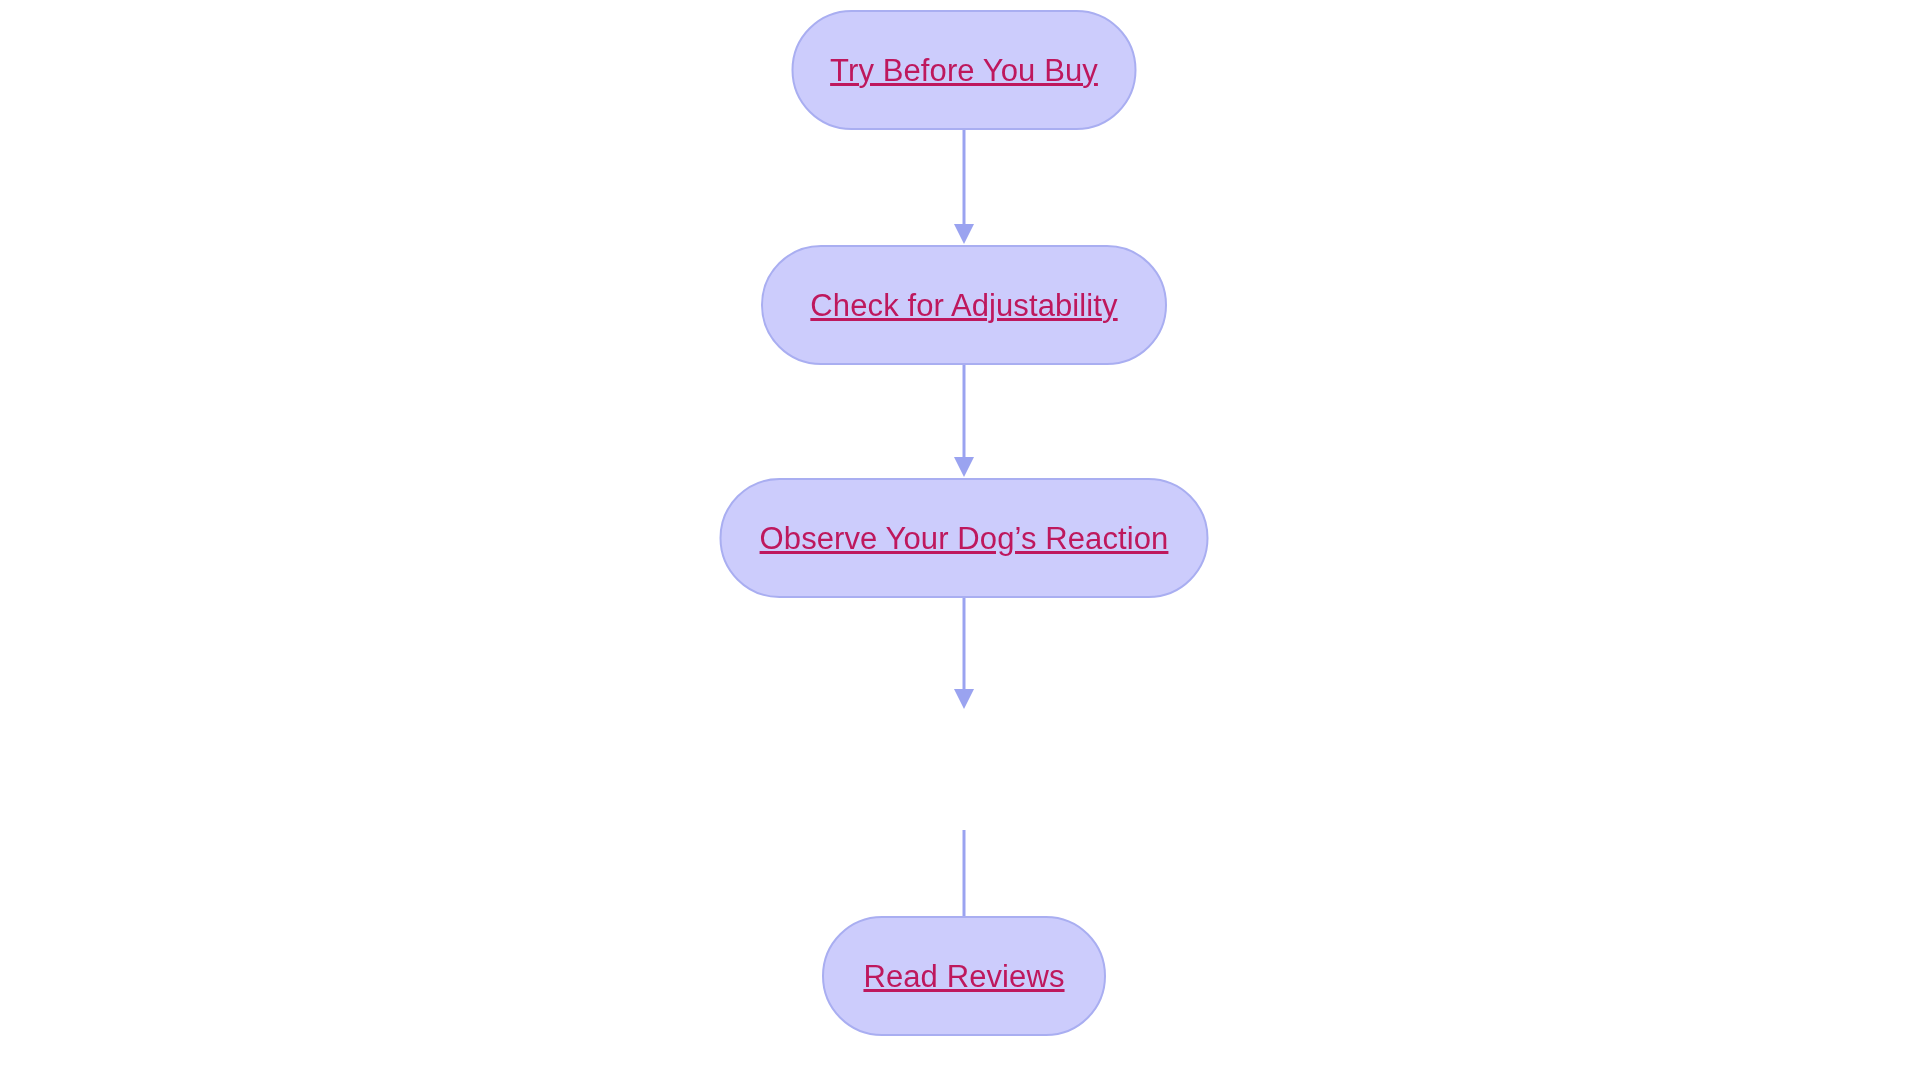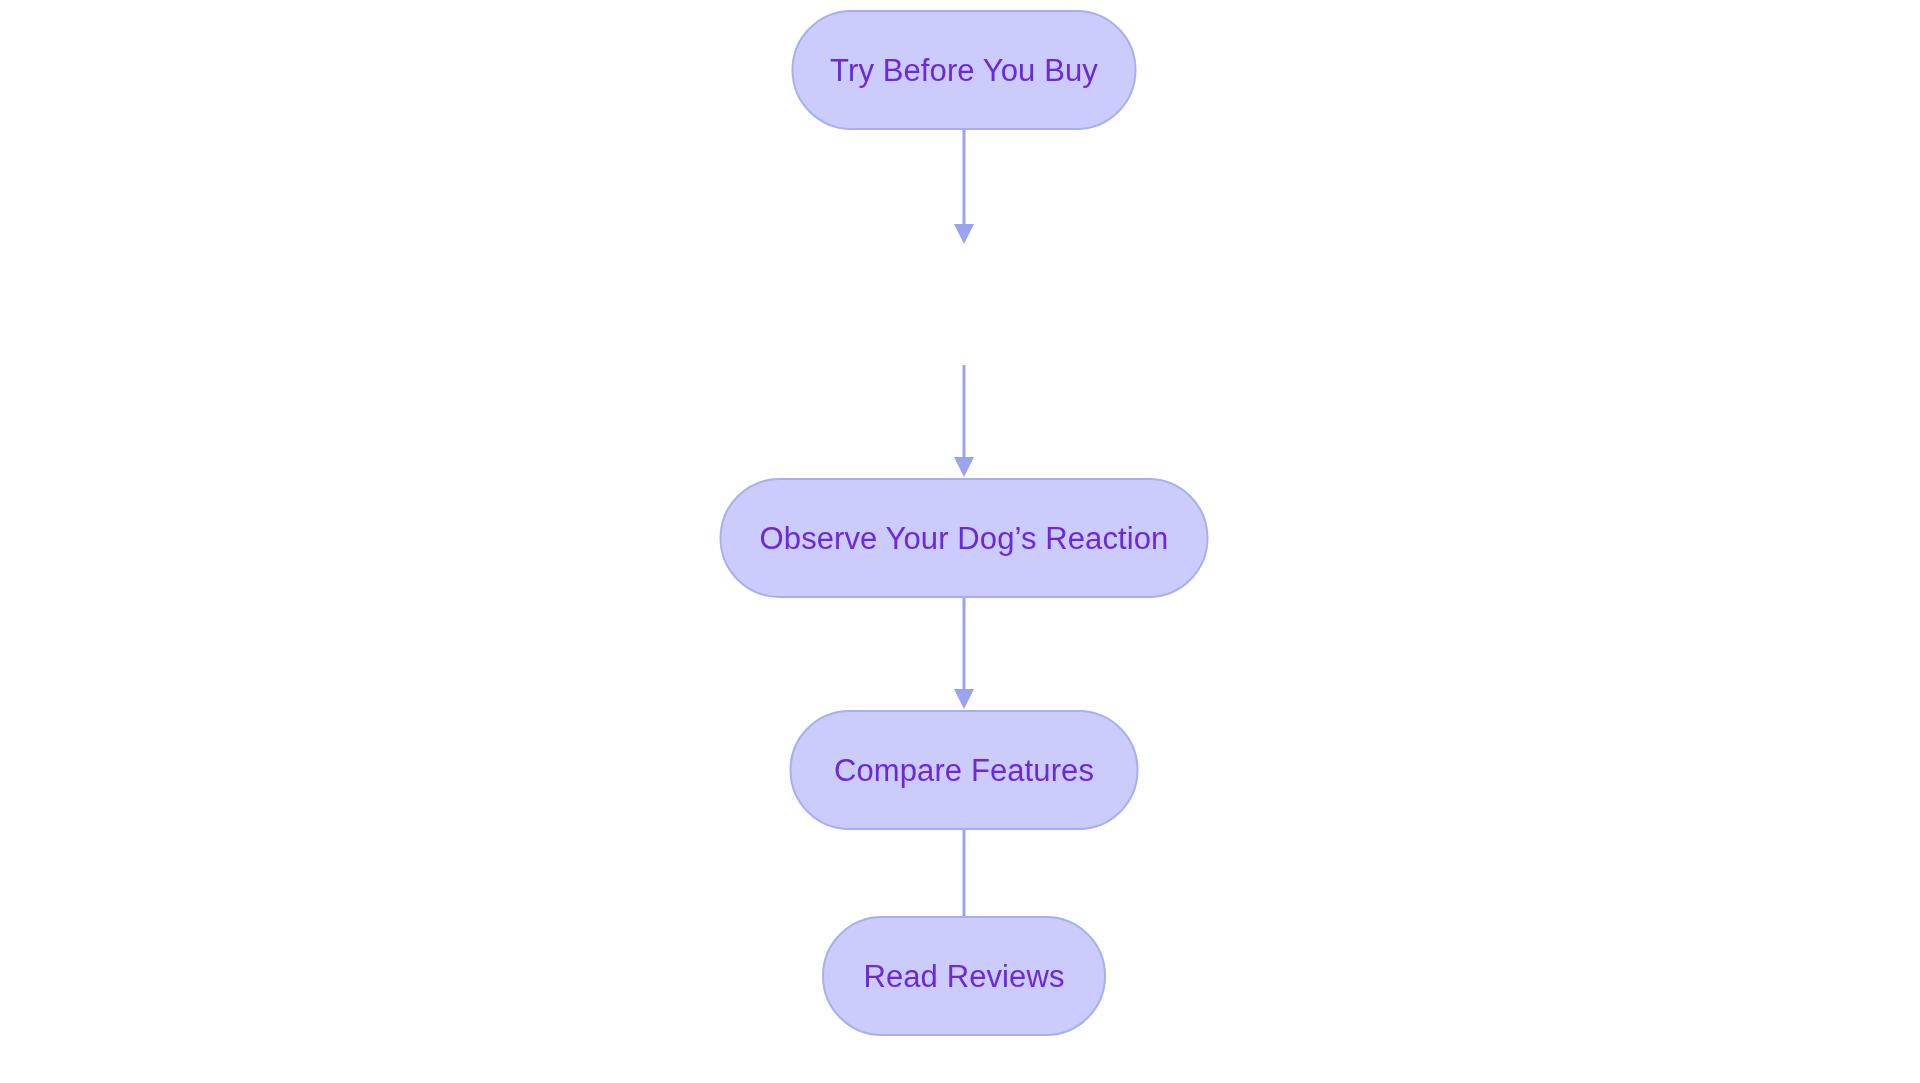--- a/index.html
+++ b/index.html
@@ -30,27 +30,28 @@
     border-radius: 60px;
     background: #ccccfc;
     border: 2px solid #a9aef1;
     display: flex;
     align-items: center;
     justify-content: center;
     transform: translateX(-50%);
     left: 964px;
   }
   .flow-node-label {
-    color: #6d28d9;
+    color: #be185d;
     font-size: 31px;
     font-weight: 400;
     line-height: 1;
     letter-spacing: 0.1px;
     white-space: nowrap;
     user-select: none;
+    text-decoration: underline;
   }
 
   .node-0 { top: 10px;  width: 345px; }
   .node-1 { top: 245px; width: 406px; }
   .node-2 { top: 478px; width: 489px; justify-content: center; }
   .node-3 { top: 710px; width: 349px; }
   .node-4 { top: 916px; width: 284px; }
 
   
   .flow-arrow {
@@ -76,42 +77,42 @@
     <span class="flow-node-label">Try Before You Buy</span>
   </div>
 
   <div class="flow-arrow arrow-0">
     <svg width="40" height="115" viewBox="0 0 40 115" xmlns="http://www.w3.org/2000/svg" aria-hidden="true">
       <line x1="20" y1="0" x2="20" y2="95" stroke="#9aa3f0" stroke-width="3"></line>
       <polygon points="20,114 10,94 30,94" fill="#9aa3f0"></polygon>
     </svg>
   </div>
 
+  <div class="flow-node node-1">
+    <span class="flow-node-label">Check for Adjustability</span>
+  </div>
 
   <div class="flow-arrow arrow-1">
     <svg width="40" height="113" viewBox="0 0 40 113" xmlns="http://www.w3.org/2000/svg" aria-hidden="true">
       <line x1="20" y1="0" x2="20" y2="93" stroke="#9aa3f0" stroke-width="3"></line>
       <polygon points="20,112 10,92 30,92" fill="#9aa3f0"></polygon>
     </svg>
   </div>
 
   <div class="flow-node node-2">
     <span class="flow-node-label">Observe Your Dog’s Reaction</span>
   </div>
 
   <div class="flow-arrow arrow-2">
     <svg width="40" height="112" viewBox="0 0 40 112" xmlns="http://www.w3.org/2000/svg" aria-hidden="true">
       <line x1="20" y1="0" x2="20" y2="92" stroke="#9aa3f0" stroke-width="3"></line>
       <polygon points="20,111 10,91 30,91" fill="#9aa3f0"></polygon>
     </svg>
   </div>
 
-  <div class="flow-node node-3">
-    <span class="flow-node-label">Compare Features</span>
-  </div>
 
   <div class="flow-arrow arrow-3">
     <svg width="40" height="114" viewBox="0 0 40 114" xmlns="http://www.w3.org/2000/svg" aria-hidden="true">
       <line x1="20" y1="0" x2="20" y2="94" stroke="#9aa3f0" stroke-width="3"></line>
       <polygon points="20,113 10,93 30,93" fill="#9aa3f0"></polygon>
     </svg>
   </div>
 
   <div class="flow-node node-4">
     <span class="flow-node-label">Read Reviews</span>

